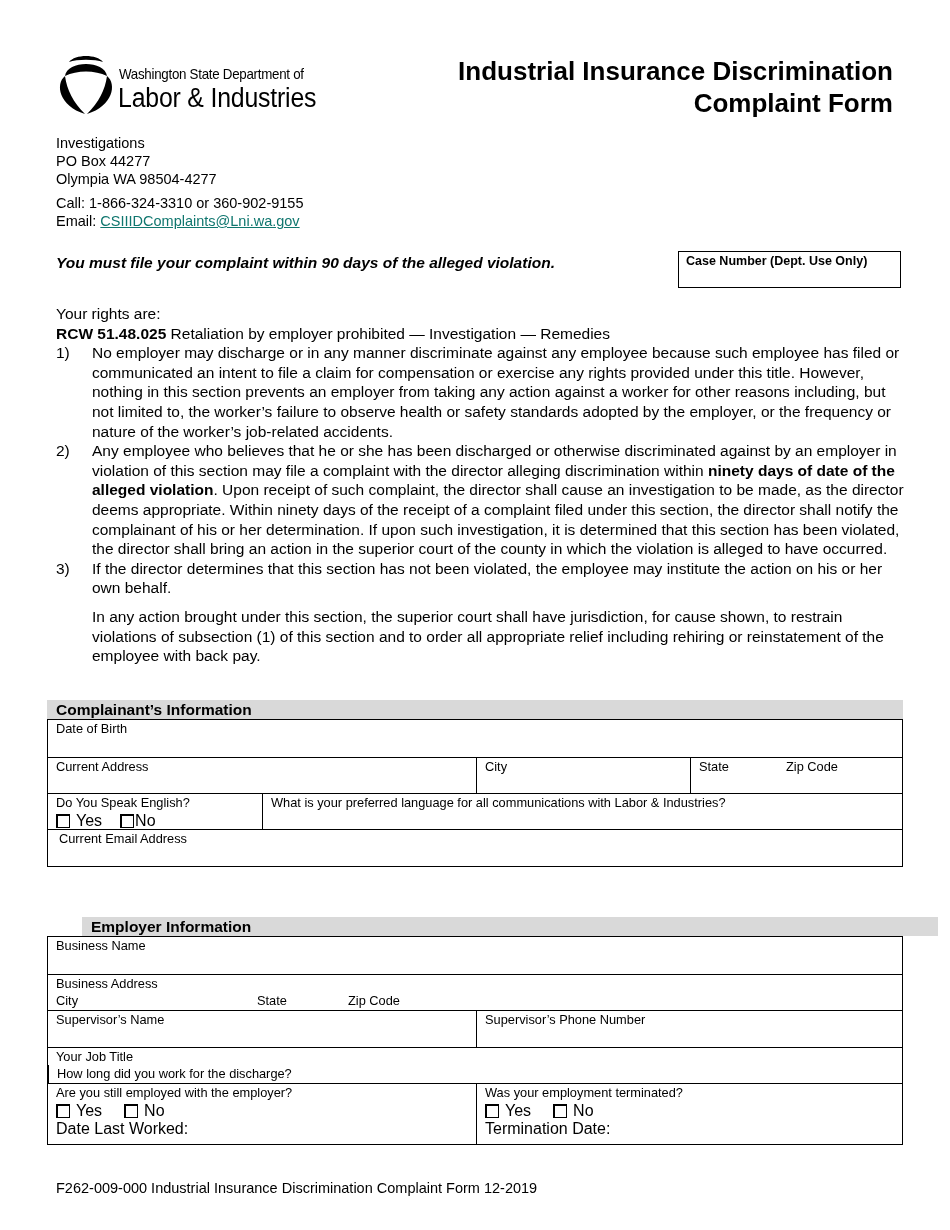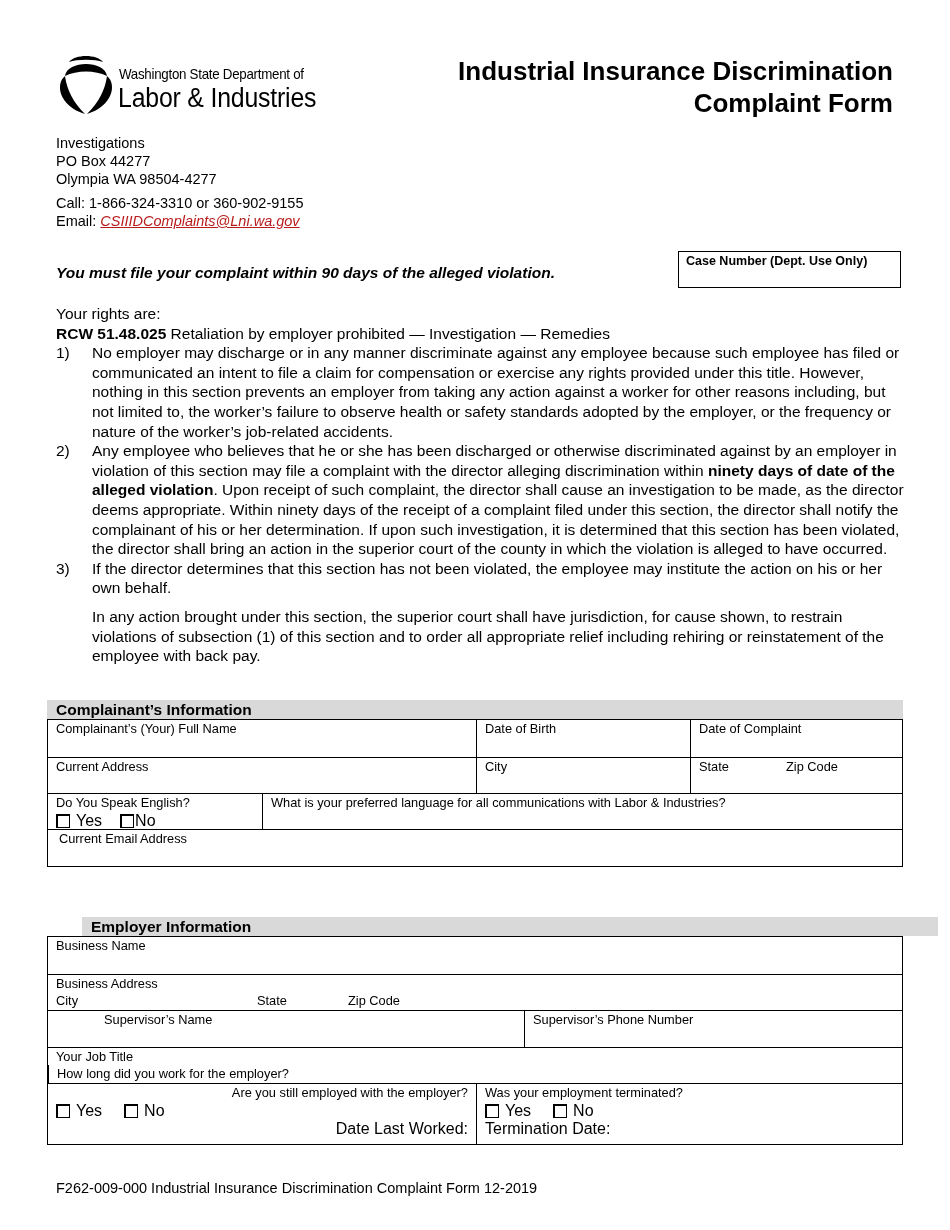--- a/index.html
+++ b/index.html
@@ -5,22 +5,22 @@
   html, body { margin:0; padding:0; background:#ffffff; }
   body { width:950px; height:1230px; position:relative; font-family:"Liberation Sans", sans-serif; color:#000; overflow:hidden; }
   .abs { position:absolute; }
   .logo-wrap { left:55px; top:54px; width:270px; height:64px; }
   .logo-mark { position:absolute; left:0; top:0; width:62px; height:62px; }
   .logo-line1 { position:absolute; left:64px; top:12px; font-size:14.5px; letter-spacing:-0.3px; white-space:nowrap; transform:scaleX(0.92); transform-origin:left; }
   .logo-line2 { position:absolute; left:63px; top:29px; font-size:27px; letter-spacing:-0.2px; white-space:nowrap; transform:scaleX(0.92); transform-origin:left; }
   .title { right:57px; top:55px; text-align:right; font-weight:bold; font-size:26px; line-height:32px; }
   .addr { left:56px; top:134px; font-size:14.5px; line-height:18px; }
   .addr .gap { height:6px; }
-  .addr a { color:#b91c1c; text-decoration:underline;font-style:italic; }
-  .deadline { left:56px; top:264px; font-size:15.5px; font-weight:bold; font-style:italic; }
+  .addr a { color:#0f766e; text-decoration:underline; }
+  .deadline { left:56px; top:254px; font-size:15.5px; font-weight:bold; font-style:italic; }
   .casebox { left:678px; top:251px; width:223px; height:37px; border:1px solid #000; font-size:12.5px; font-weight:bold; padding:2px 0 0 7px; box-sizing:border-box; }
   .rights { left:56px; top:304px; width:850px; font-size:15.5px; line-height:19.6px; }
   .rights .item { display:flex; }
   .rights .num { width:36px; flex:none; }
   .rights .txt { flex:1; }
   .rights .para { margin-left:36px; margin-top:9px; }
   .section-head { position:absolute; left:47px; width:856px; height:19px; background:#d9d9d9; font-weight:bold; font-size:15.5px; line-height:19px; padding-left:9px; box-sizing:border-box; }
   .grid { position:absolute; left:47px; width:856px; border:1px solid #000; box-sizing:border-box; }
   .row { display:flex; border-top:1px solid #000; box-sizing:border-box; }
   .row:first-child { border-top:none; }
@@ -77,23 +77,21 @@
   <div class="item">
     <span class="num">3)</span>
     <span class="txt">If the director determines that this section has not been violated, the employee may institute the action on his or her own behalf.</span>
   </div>
   <div class="para">In any action brought under this section, the superior court shall have jurisdiction, for cause shown, to restrain violations of subsection (1) of this section and to order all appropriate relief including rehiring or reinstatement of the employee with back pay.</div>
 </div>
 
 <div class="section-head" style="top:700px;">Complainant’s Information</div>
 <div class="grid" style="top:719px;">
   <div class="row" style="height:37px;">
-    <div class="cell" style="width:428px;"><span>Complainant’s (Your) Full Name</span></div>
     <div class="cell" style="width:214px;"><span>Date of Birth</span></div>
-    <div class="cell" style="flex:1;"><span>Date of Complaint</span></div>
   </div>
   <div class="row" style="height:36px;">
     <div class="cell" style="width:428px;"><span>Current Address</span></div>
     <div class="cell" style="width:214px;"><span>City</span></div>
     <div class="cell" style="flex:1;"><span>State</span><span style="position:absolute; left:95px;">Zip Code</span></div>
   </div>
   <div class="row" style="height:36px;">
     <div class="cell" style="width:214px;">
       <div>Do You Speak English?</div>
       <div class="chkrow">
@@ -117,29 +115,29 @@
   </div>
   <div class="row" style="height:36px; border-top:1px solid #000;flex-direction:column;">
     <div class="cell" style="width:428px;"><span>Business Address</span></div>
     <div class="cell" style="flex:1; border-left:none;">
       <span>City</span>
       <span style="position:absolute; left:209px; top:1px;">State</span>
       <span style="position:absolute; left:300px; top:1px;">Zip Code</span>
     </div>
   </div>
   <div class="row" style="height:37px;">
-    <div class="cell" style="width:428px;margin-left:48px;"><span>Supervisor’s Name</span></div>
+    <div class="cell" style="width:428px;"><span>Supervisor’s Name</span></div>
     <div class="cell" style="flex:1;"><span>Supervisor’s Phone Number</span></div>
   </div>
   <div class="row" style="height:36px;flex-direction:column;">
     <div class="cell" style="width:428px;"><span>Your Job Title</span></div>
-    <div class="cell" style="flex:1;"><span>How long did you work for the employer?</span></div>
+    <div class="cell" style="flex:1;"><span>How long did you work for the discharge?</span></div>
   </div>
   <div class="row" style="height:61px;">
-    <div class="cell" style="width:428px;text-align:right;">
+    <div class="cell" style="width:428px;">
       <div>Are you still employed with the employer?</div>
       <div class="chkrow">
         <span class="chk"></span>
           <span class="chk-label">Yes</span>
         <span class="chk"></span>
           <span>No</span>
       </div>
       <div class="date-line">Date Last Worked:</div>
     </div>
     <div class="cell" style="flex:1;">

